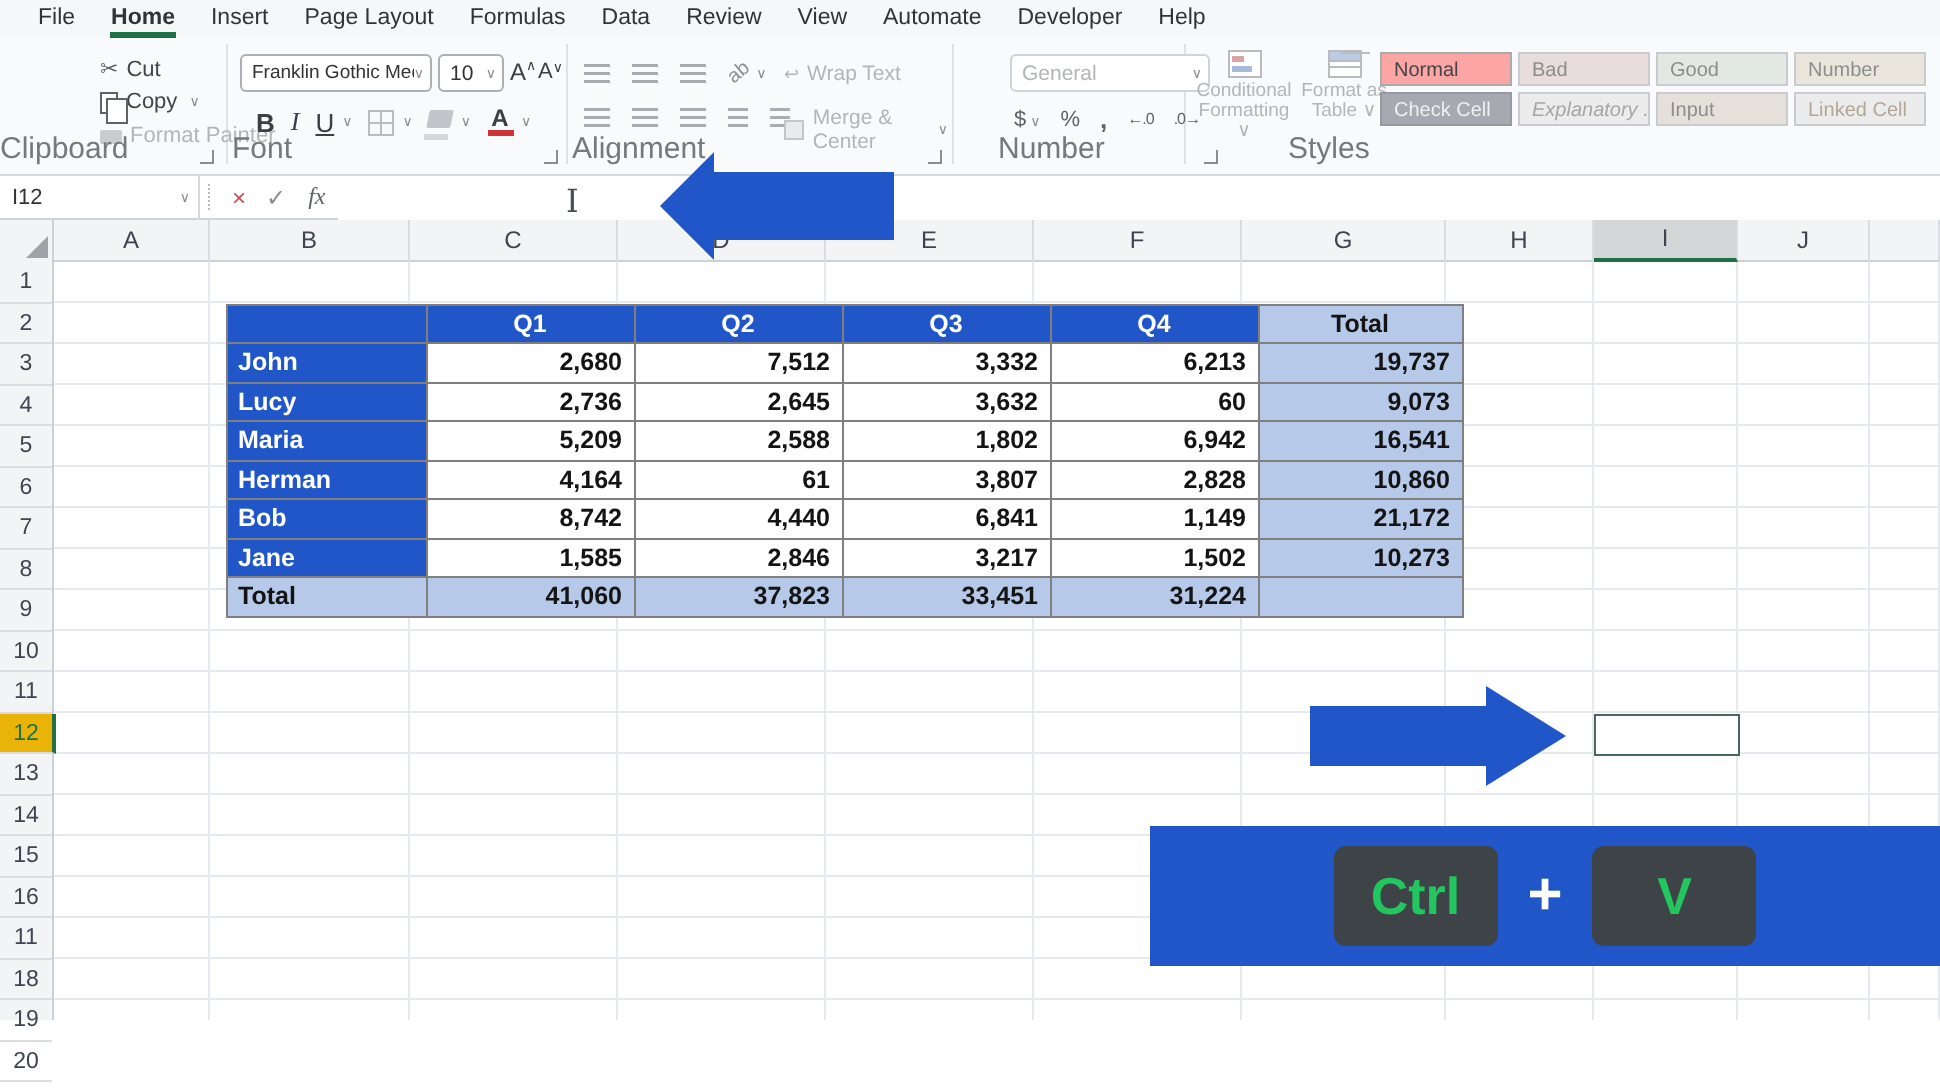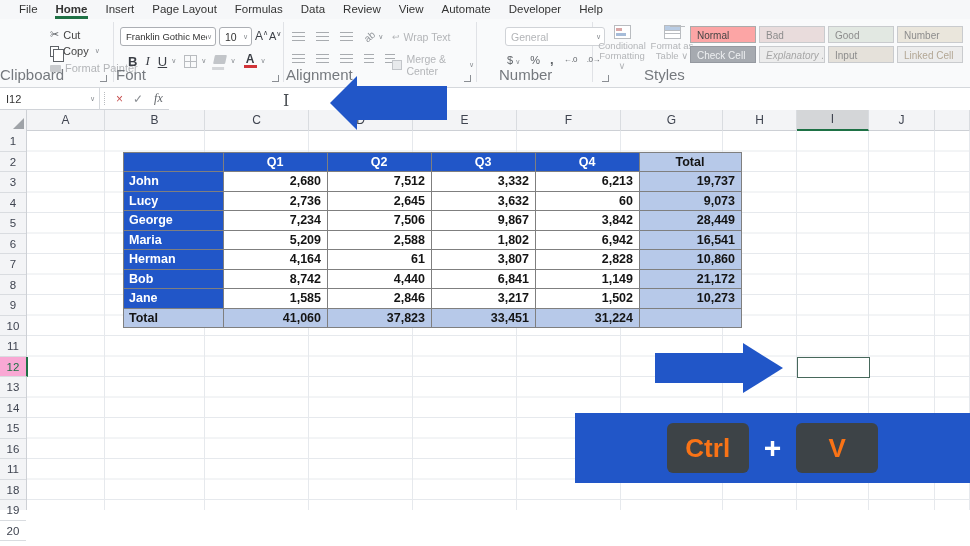--- a/index.html
+++ b/index.html
@@ -89,46 +89,46 @@
 
   
   .sheet { position:absolute; top:110px; left:0; right:0; bottom:0; background:#fff; }
   .colheaders { position:absolute; top:0; left:0; right:0; height:21px; display:flex; background:#f3f4f6; border-bottom:1px solid #cdd0d5; }
   .ch { height:21px; font-size:12px; color:#3f4450; text-align:center; line-height:20px; border-right:1px solid #d9dce0; }
   .ch.sel { background:#d4d6d8; border-bottom:2px solid #1e7145; line-height:19px; }
   .corner { width:27px; height:21px; border-right:1px solid #cdd0d5; position:relative; background:#f3f4f6; }
   .corner::after { content:""; position:absolute; right:2px; bottom:2px; border-left:11px solid transparent; border-bottom:11px solid #9fa3a8; }
   .rowheaders { position:absolute; top:21px; left:0; width:27px; bottom:0; background:#f3f4f6; border-right:1px solid #cdd0d5; }
   .rh { height:20.5px; font-size:11.5px; color:#3f4450; text-align:center; line-height:20.5px; border-bottom:1px solid #d9dce0; }
-  .rh.sel { background:#f9a8d4; color:#1e7145; border-right:2px solid #1e7145; margin-right:-2px; position:relative; z-index:2; }
+  .rh.sel { background:#eab308; color:#1e7145; border-right:2px solid #1e7145; margin-right:-2px; position:relative; z-index:2; }
   .body { position:absolute; top:21px; left:27px; right:0; bottom:0;
           background-image:linear-gradient(to bottom, transparent 19.5px, #e6e9ed 19.5px); background-size:100% 20.5px; }
   .vline { position:absolute; top:0; bottom:0; width:1px; background:#e6e9ed; }
 
   
-  .datatable { position:absolute; left:96px; top:20.5px; border-collapse:collapse; table-layout:fixed; z-index:5; }
+  .datatable { position:absolute; left:86px; top:20.5px; border-collapse:collapse; table-layout:fixed; z-index:5; }
   .datatable td { border:1px solid #7f7f7f; height:19.5px; font-size:12.5px; font-weight:700; padding:0 6px 0 5px; overflow:hidden; white-space:nowrap; }
   td.hdr { background:#2156c8; color:#fff; text-align:center; }
   td.nm  { background:#2156c8; color:#fff; text-align:left; }
   td.num { background:#fff; color:#141414; text-align:right; }
   td.tot { background:#b7c9e9; color:#141414; text-align:right; }
   td.tothdr { background:#b7c9e9; color:#141414; text-align:center; }
   td.totnm { background:#b7c9e9; color:#141414; text-align:left; }
 
   .selcell { position:absolute; left:770px; top:225.5px; width:73px; height:21px; border:1.5px solid #47685b; background:#fff; z-index:6; }
 
   
   .arrow-left { position:absolute; left:330px; top:76px; z-index:50; }
   .arrow-left .head { width:0; height:0; border-top:27px solid transparent; border-bottom:27px solid transparent; border-right:27px solid #2156c8; }
   .arrow-left .shaft { position:absolute; left:26px; top:10px; width:91px; height:34px; background:#2156c8; }
   .arrow-right { position:absolute; left:655px; top:343px; z-index:50; }
   .arrow-right .shaft { position:absolute; left:0; top:10px; width:90px; height:30px; background:#2156c8; }
   .arrow-right .head { position:absolute; left:88px; top:0; width:0; height:0; border-top:25px solid transparent; border-bottom:25px solid transparent; border-left:40px solid #2156c8; }
   .banner { position:absolute; left:575px; top:413px; width:395px; height:70px; background:#2156c8; z-index:40; display:flex; align-items:center; justify-content:center; gap:15px; }
-  .key { width:82px; height:50px; background:#3d4347; border-radius:6px; color:#f97316; font-size:26px; font-weight:bold; display:flex; align-items:center; justify-content:center; }
+  .key { width:82px; height:50px; background:#3d4347; border-radius:6px; color:#22c55e; font-size:26px; font-weight:bold; display:flex; align-items:center; justify-content:center; }
   .plus { color:#fff; font-size:30px; font-weight:bold; }
   .ibeam { position:absolute; left:283px; top:91px; z-index:45; font-family:"DejaVu Serif", serif; font-size:16px; color:#4a4f54; }
 </style>
 </head>
 <body>
 
 <div class="app">
 
   <div class="menubar">
       <div class="menu-item">File</div>
@@ -351,28 +351,20 @@
             </tr>
             <tr>
               <td class="nm">Lucy</td>
               <td class="num">2,736</td>
               <td class="num">2,645</td>
               <td class="num">3,632</td>
               <td class="num">60</td>
               <td class="tot">9,073</td>
             </tr>
             <tr>
-              <td class="nm">George</td>
-              <td class="num">7,234</td>
-              <td class="num">7,506</td>
-              <td class="num">9,867</td>
-              <td class="num">3,842</td>
-              <td class="tot">28,449</td>
-            </tr>
-            <tr>
               <td class="nm">Maria</td>
               <td class="num">5,209</td>
               <td class="num">2,588</td>
               <td class="num">1,802</td>
               <td class="num">6,942</td>
               <td class="tot">16,541</td>
             </tr>
             <tr>
               <td class="nm">Herman</td>
               <td class="num">4,164</td>

